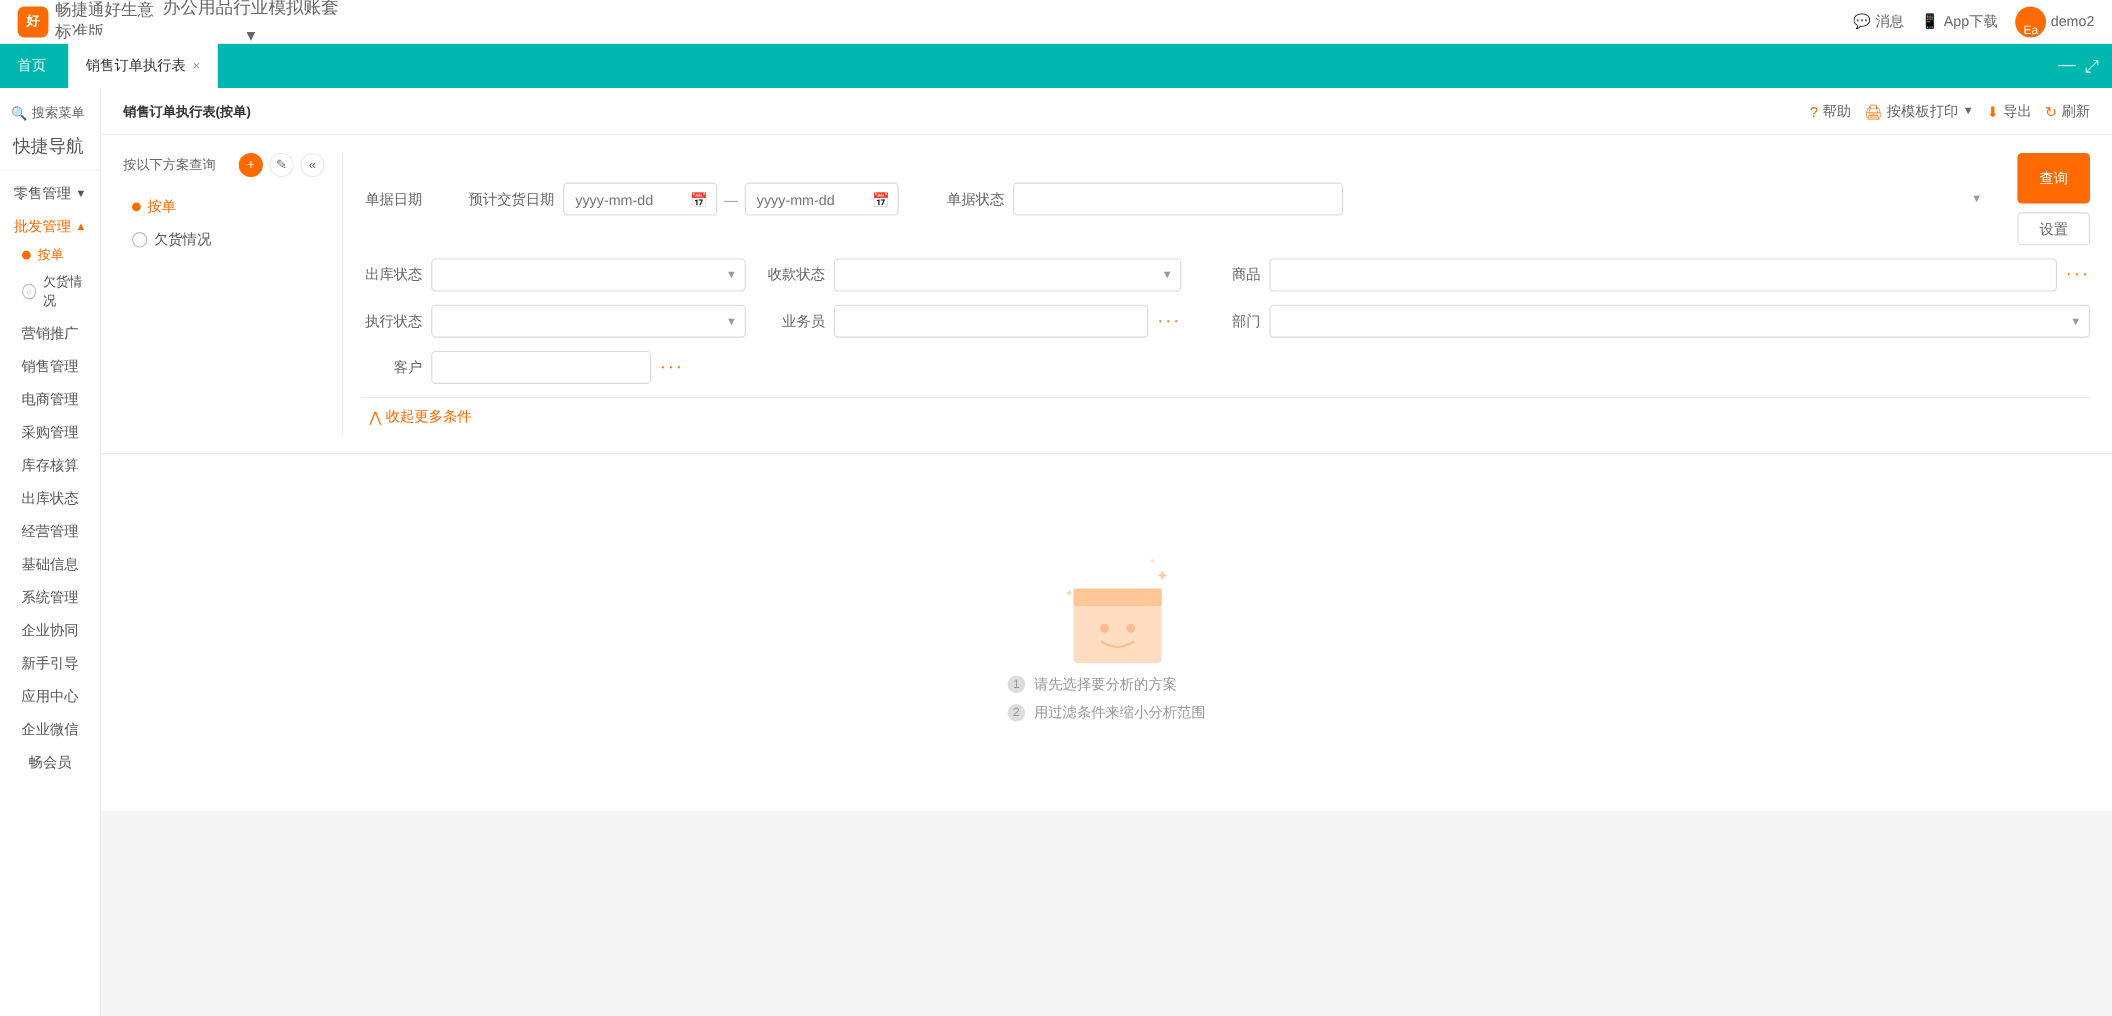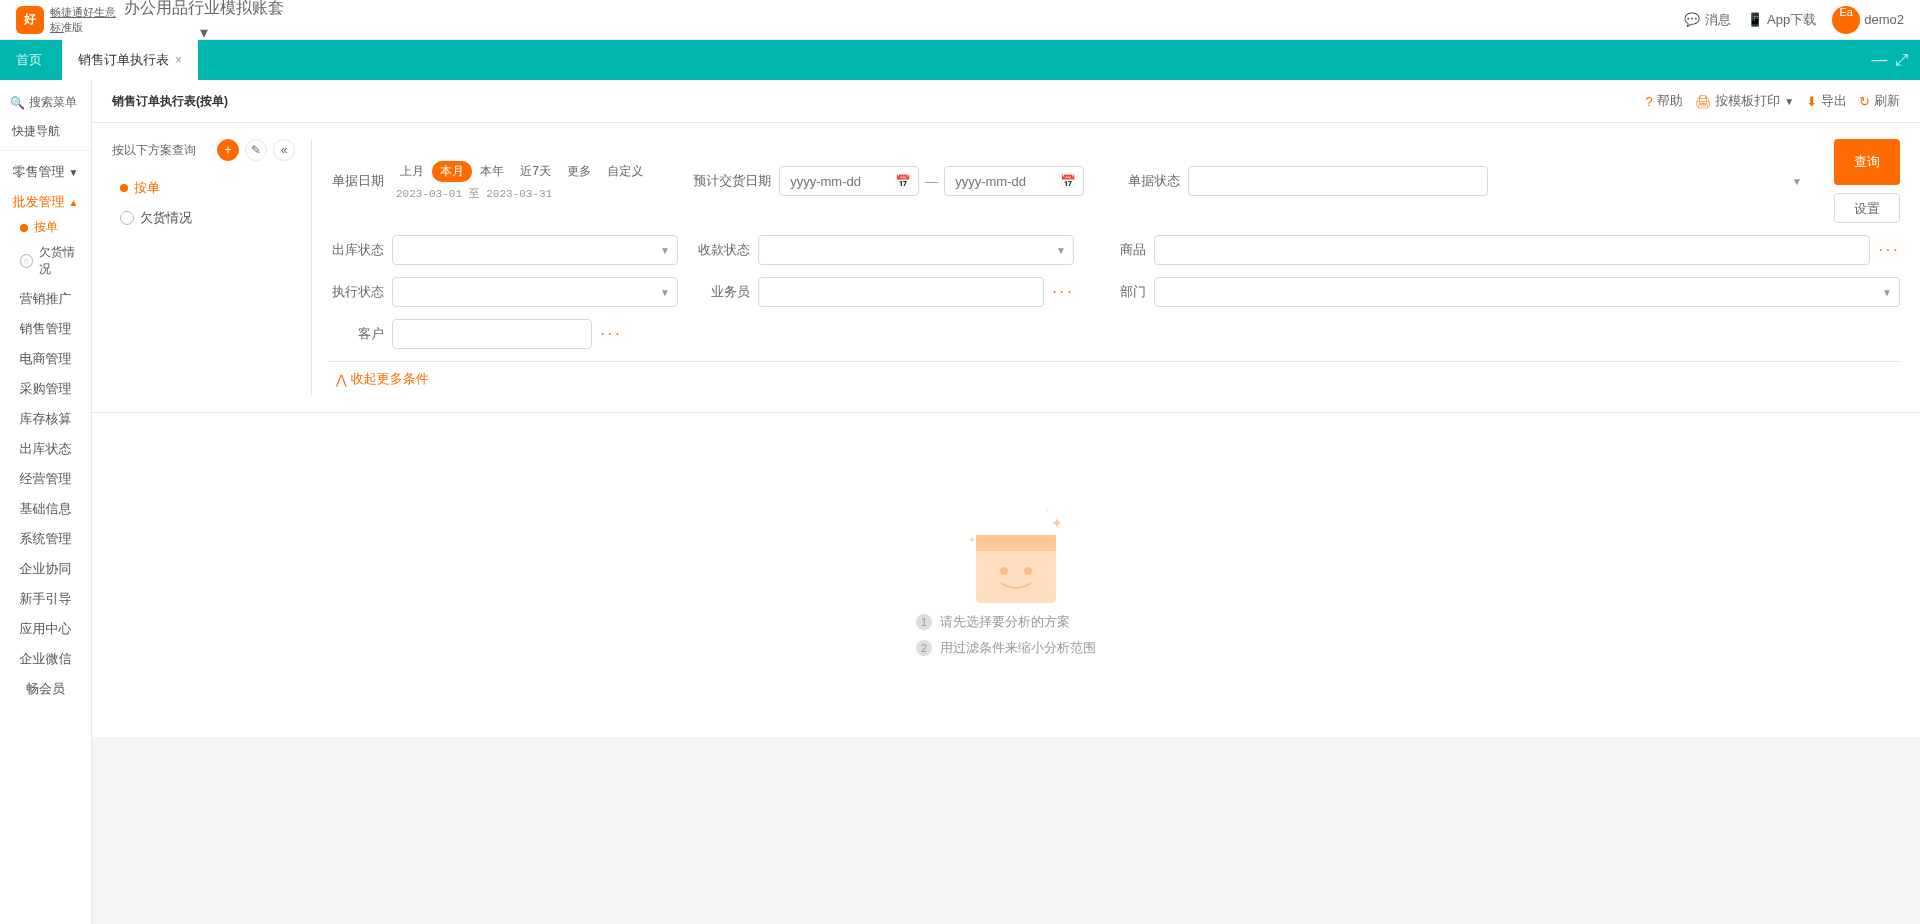--- a/index.html
+++ b/index.html
@@ -3,44 +3,44 @@
   <meta charset="utf-8">
   <style>
     * { margin: 0; padding: 0; box-sizing: border-box; }
     body { font-family: 'Microsoft YaHei', Arial, sans-serif; font-size: 13px; background: #f0f2f5; color: #333; width: 1920px; min-height: 924px; overflow-x: hidden; }
 
     
     .top-bar { height: 40px; background: #fff; display: flex; align-items: center; justify-content: space-between; padding: 0 16px; border-bottom: 1px solid #e8e8e8; }
     .top-bar-left { display: flex; align-items: center; gap: 8px; }
     .logo-area { display: flex; align-items: center; gap: 6px; }
     .logo-icon { width: 28px; height: 28px; background: #ff6b00; border-radius: 6px; display: flex; align-items: center; justify-content: center; color: white; font-size: 12px; font-weight: bold; }
-    .logo-text { font-size: 11px; color: #666; line-height: 1.3; text-decoration: underline; }
+    .logo-text { font-size: 15px; color: #666; line-height: 1.3; }
     .breadcrumb-area { display: flex; align-items: center; gap: 4px; color: #666; font-size: 16px; flex-direction: column; }
     .top-bar-right { display: flex; align-items: center; gap: 16px; }
     .top-bar-btn { display: flex; align-items: center; gap: 4px; color: #666; font-size: 13px; cursor: pointer; }
-    .avatar { width: 28px; height: 28px; border-radius: 50%; background: #ff6b00; display: flex; align-items: flex-start; justify-content: center; color: white; font-size: 11px; }
+    .avatar { width: 28px; height: 28px; border-radius: 50%; background: #ff6b00; display: flex; align-items: flex-end; justify-content: center; color: white; font-size: 11px; }
 
     
     .tab-bar { height: 40px; background: #00b7b0; display: flex; align-items: center; padding: 0 0; }
     .tab-item { height: 56px; display: flex; align-items: center; padding: 0 16px; cursor: pointer; color: rgba(255,255,255,0.85); font-size: 13px; gap: 6px; }
     .tab-item.home { background: transparent; }
     .tab-item.active { background: #fff; color: #333; border-radius: 4px 4px 0 0; margin-left: 4px; }
     .tab-close { color: #999; font-size: 12px; cursor: pointer; }
     .tab-bar-right { margin-left: auto; display: flex; align-items: center; gap: 8px; padding-right: 12px; }
     .tab-bar-icon { color: rgba(255,255,255,0.85); cursor: pointer; font-size: 16px; }
 
     
     .main-layout { display: flex; height: calc(924px - 80px); }
 
     
     .sidebar { width: 92px; background: #fff; border-right: 1px solid #e8e8e8; display: flex; flex-direction: column; padding-top: 8px; overflow-y: auto; }
 
     
     .sidebar-search { padding: 6px 10px; font-size: 12px; color: #666; cursor: pointer; display: flex; align-items: center; gap: 4px; }
-    .sidebar-nav-item { padding: 6px 12px; font-size: 12px; color: #555; cursor: pointer; display: flex; align-items: center; width: 100%; }
+    .sidebar-nav-item { padding: 6px 12px; font-size: 16px; color: #555; cursor: pointer; display: flex; align-items: center; width: 100%; }
     .sidebar-category { font-size: 13px; color: #555; padding: 8px 0 4px; text-align: center; cursor: pointer; width: 100%; }
     .sidebar-category.has-arrow { display: flex; align-items: center; justify-content: center; gap: 4px; }
 
     
     .content-area { flex: 1; overflow: auto; background: #f5f5f5; }
 
     
     .page-header { background: #fff; padding: 12px 20px 0; border-bottom: 1px solid #e8e8e8; display: flex; align-items: center; justify-content: space-between; }
     .page-title { font-size: 12px; font-weight: 600; color: #333; padding-bottom: 12px; }
     .page-actions { display: flex; align-items: center; gap: 12px; padding-bottom: 12px; }
@@ -279,31 +279,20 @@
           <span>欠货情况</span>
         </div>
       </div>
 
       <div class="filter-fields">
 
         <div class="filter-row">
 
           <div class="filter-field" style="align-items:center;font-family:Liberation Mono, monospace;">
             <span class="filter-label">单据日期</span>
-            <div style="display:flex;flex-direction:column;gap:4px;">
-              <div class="date-tabs">
-                <span class="date-tab">上月</span>
-                <span class="date-tab active">本月</span>
-                <span class="date-tab">本年</span>
-                <span class="date-tab">近7天</span>
-                <span class="date-tab">更多</span>
-                <span class="date-tab">自定义</span>
-              </div>
-              <span class="date-sub">2023-03-01 至 2023-03-31</span>
-            </div>
           </div>
 
           <div class="filter-field" style="margin-left:24px;justify-content:space-between;">
             <span class="filter-label" style="min-width:80px;">预计交货日期</span>
             <div class="date-range">
               <div class="date-wrap">
                 <input class="date-input" type="text" style="width: 140px;" placeholder="yyyy-mm-dd">
                 <span class="cal-icon">📅</span>
               </div>
               <span class="date-range-sep">—</span>

